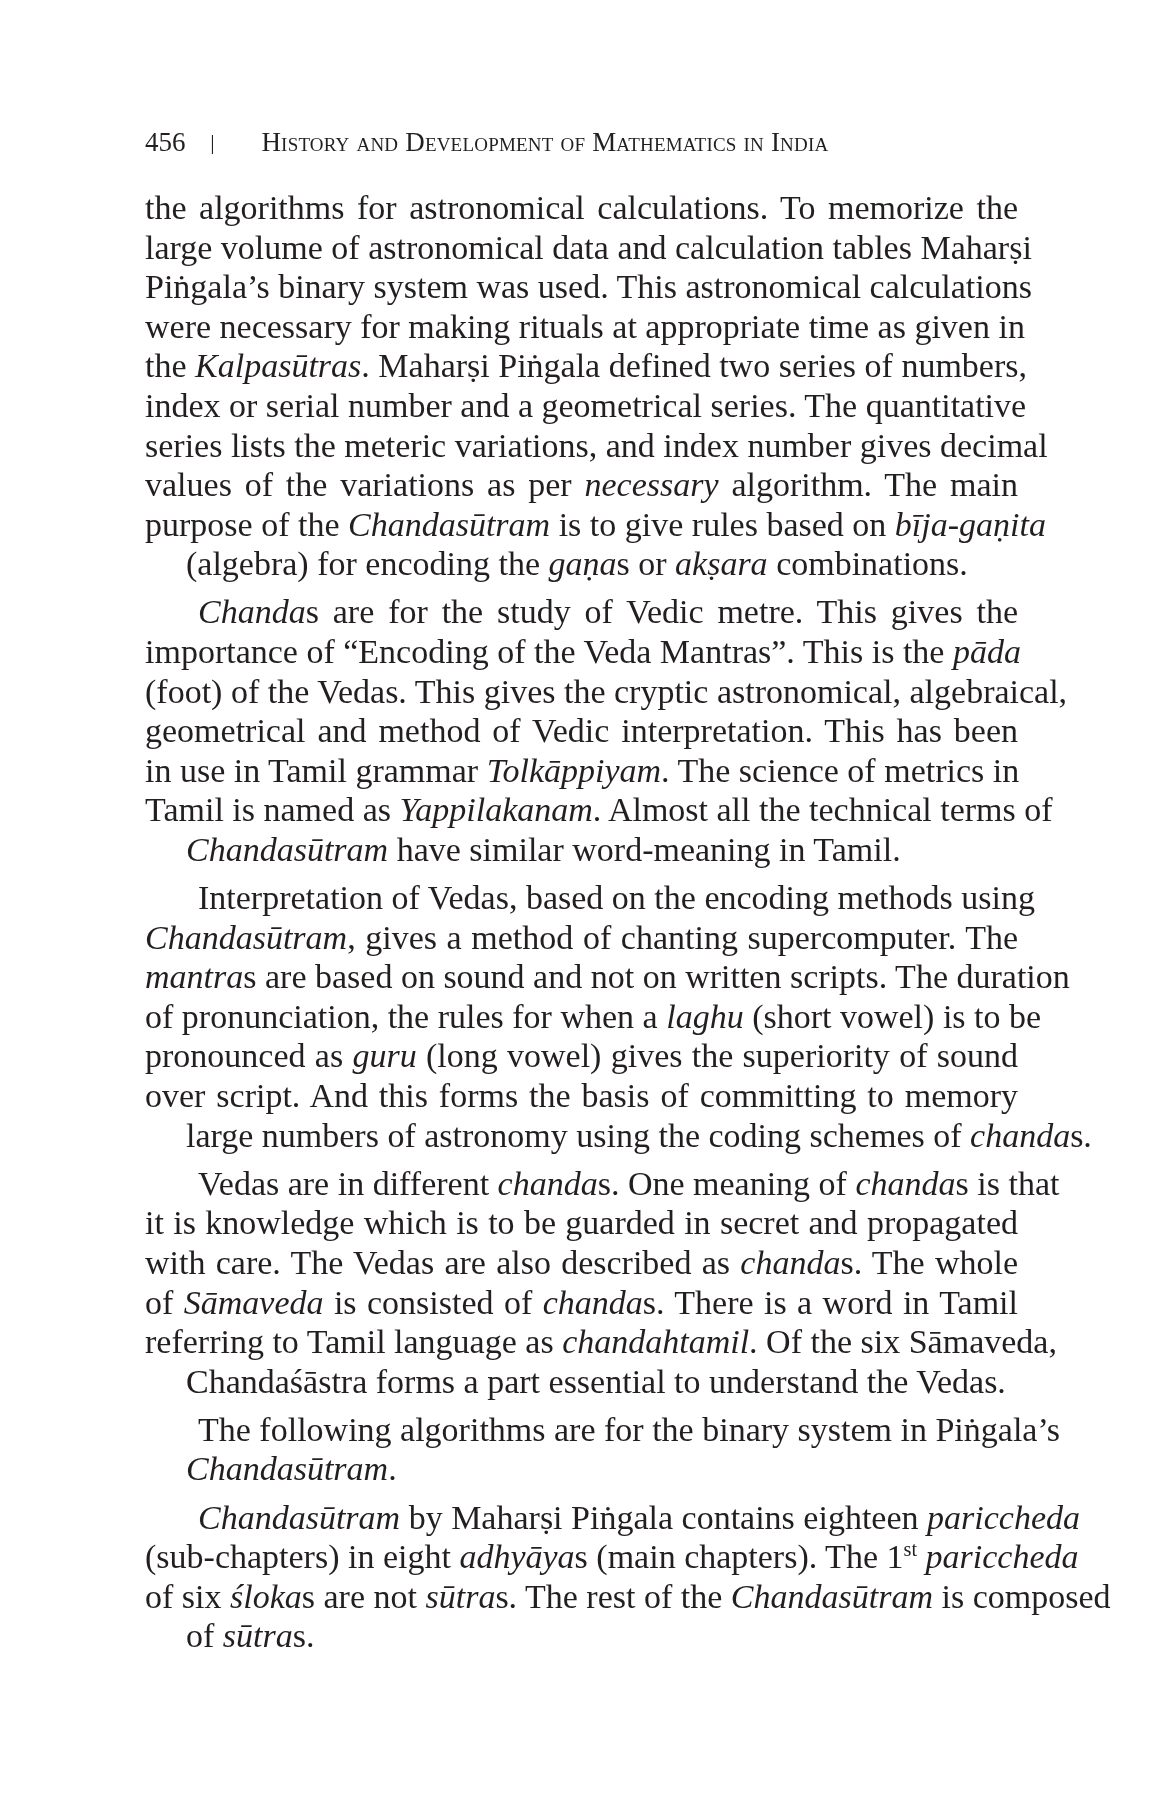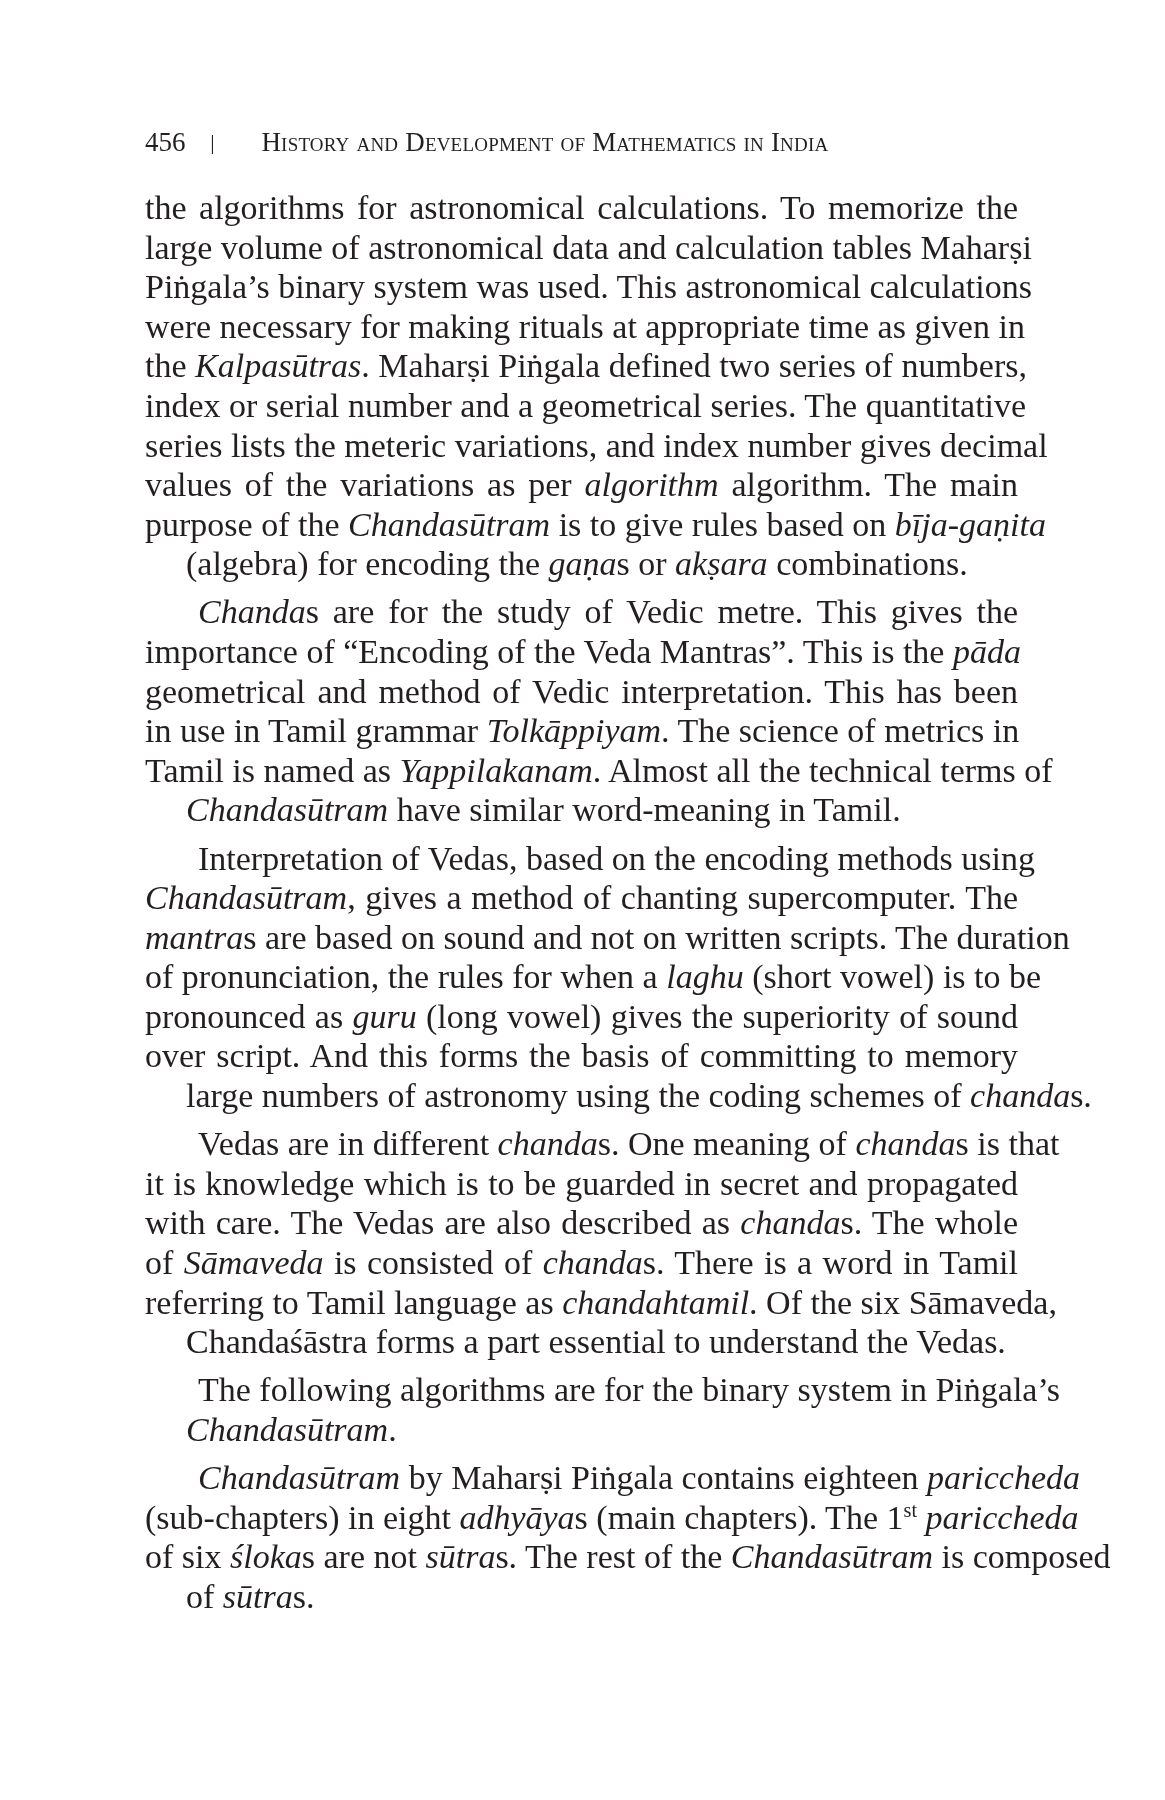--- a/index.html
+++ b/index.html
@@ -87,27 +87,28 @@
 
   <div class="body-text" id="body-text">
       <div class="para">
         <span class="line"><span>the algorithms for astronomical calculations. To memorize the</span></span>
         <span class="line"><span>large volume of astronomical data and calculation tables Maharṣi</span></span>
         <span class="line"><span>Piṅgala’s binary system was used. This astronomical calculations</span></span>
         <span class="line"><span>were necessary for making rituals at appropriate time as given in</span></span>
         <span class="line"><span>the </span><i>Kalpasūtras</i><span>. Maharṣi Piṅgala defined two series of numbers,</span></span>
         <span class="line"><span>index or serial number and a geometrical series. The quantitative</span></span>
         <span class="line"><span>series lists the meteric variations, and index number gives decimal</span></span>
-        <span class="line"><span>values of the variations as per </span><i>algorithm</i><span> algorithm. The main</span></span>
+        <span class="line"><span>values of the variations as per </span><i>necessary</i><span> algorithm. The main</span></span>
         <span class="line"><span>purpose of the </span><i>Chandasūtram</i><span> is to give rules based on </span><i>bīja-gaṇita</i></span>
         <span class="line last"><span>(algebra) for encoding the </span><i>gaṇa</i><span>s or </span><i>akṣara</i><span> combinations.</span></span>
       </div>
       <div class="para">
         <span class="line indent"><i>Chanda</i><span>s are for the study of Vedic metre. This gives the</span></span>
         <span class="line"><span>importance of “Encoding of the Veda Mantras”. This is the </span><i>pāda</i></span>
+        <span class="line"><span>(foot) of the Vedas. This gives the cryptic astronomical, algebraical,</span></span>
         <span class="line"><span>geometrical and method of Vedic interpretation. This has been</span></span>
         <span class="line"><span>in use in Tamil grammar </span><i>Tolkāppiyam</i><span>. The science of metrics in</span></span>
         <span class="line"><span>Tamil is named as </span><i>Yappilakanam</i><span>. Almost all the technical terms of</span></span>
         <span class="line last"><i>Chandasūtram</i><span> have similar word-meaning in Tamil.</span></span>
       </div>
       <div class="para">
         <span class="line indent"><span>Interpretation of Vedas, based on the encoding methods using</span></span>
         <span class="line"><i>Chandasūtram</i><span>, gives a method of chanting supercomputer. The</span></span>
         <span class="line"><i>mantra</i><span>s are based on sound and not on written scripts. The duration</span></span>
         <span class="line"><span>of pronunciation, the rules for when a </span><i>laghu</i><span> (short vowel) is to be</span></span>

